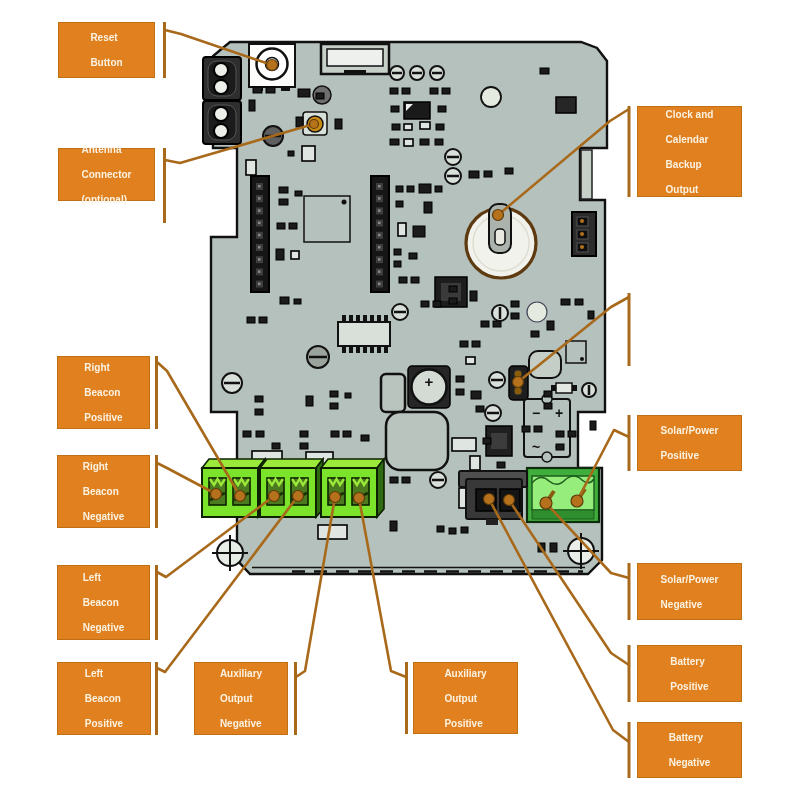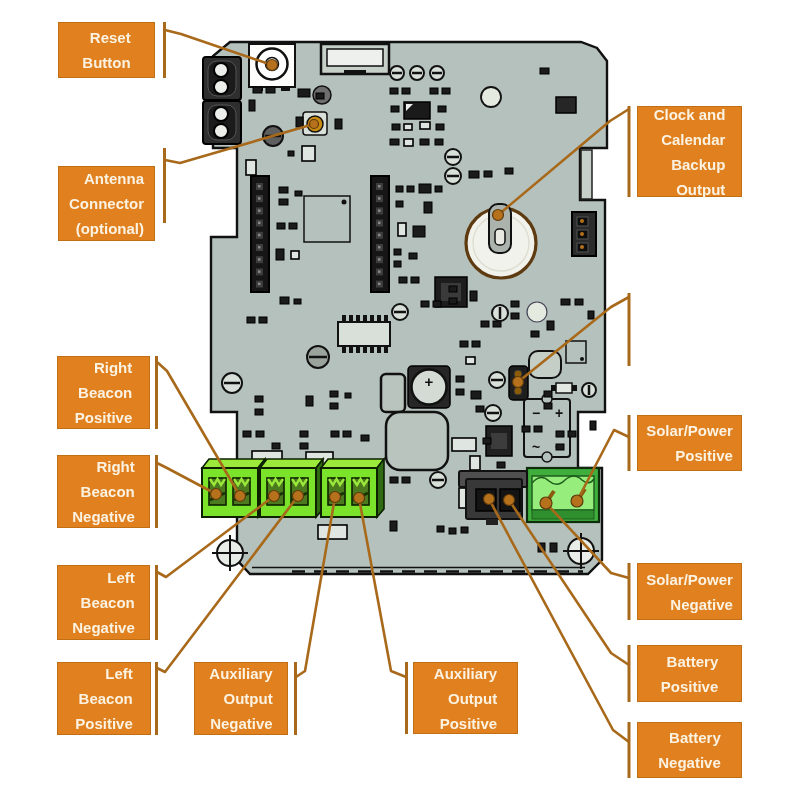--- a/index.html
+++ b/index.html
@@ -1,21 +1,21 @@
 <!DOCTYPE html>
 <html style="--board: #B5C1BC; --board-edge: #111111; --label-bg: #E0801E; --label-border: #C06F15; --label-text: #FBF2E2; --leader: #A8691B; --solar-green: #3FAE3C; --solar-green-light: #97ED7B; --solar-green-mid: #2F8F2F;"><head>
 <meta charset="utf-8">
 <style>
   html,body{margin:0;padding:0;background:#ffffff;}
   .stage{position:relative;width:800px;height:800px;background:#ffffff;overflow:hidden;
          font-family:"Liberation Sans",sans-serif;}
   .stage svg{position:absolute;left:0;top:0;}
   .callout{position:absolute;background:var(--label-bg);border:1px solid var(--label-border);
-           color:var(--label-text);font-weight:bold;font-size:15px;line-height:25px;
-           display:flex;align-items:center;justify-content:center;text-align:right;
+           color:var(--label-text);font-weight:bold;font-size:10px;line-height:25px;
+           display:flex;align-items:center;justify-content:center;text-align:left;
            white-space:pre-line;box-sizing:border-box;}
 </style>
 </head>
 <body>
 
 <div class="stage">
 
 <svg width="800" height="800" viewBox="0 0 800 800">
 
   <path d="M 230,42 L 581,42 L 597,48 L 607,61
@@ -456,21 +456,21 @@
         <circle cx="216" cy="494" r="5.5" fill="#B5711B" stroke="#5D3A0C" stroke-width="1.2"></circle>
         <circle cx="274" cy="496" r="5.5" fill="#B5711B" stroke="#5D3A0C" stroke-width="1.2"></circle>
         <circle cx="298" cy="496" r="5.5" fill="#B5711B" stroke="#5D3A0C" stroke-width="1.2"></circle>
         <circle cx="335" cy="497" r="5.5" fill="#B5711B" stroke="#5D3A0C" stroke-width="1.2"></circle>
         <circle cx="359" cy="498" r="5.5" fill="#B5711B" stroke="#5D3A0C" stroke-width="1.2"></circle>
       </g>
 </svg>
 
 <div class="callout" style="left:58px;top:22px;width:97px;height:56px;">Reset
 Button</div>
-<div class="callout" style="left:58px;top:148px;width:97px;height:75px;margin-top:18px;">Antenna
+<div class="callout" style="left:58px;top:148px;width:97px;height:53px;">Antenna
 Connector
 (optional)</div>
 <div class="callout" style="left:637px;top:106px;width:105px;height:91px;">Clock and
 Calendar
 Backup
 Output</div>
 <div class="callout" style="left:637px;top:415px;width:105px;height:56px;">Solar/Power
 Positive</div>
 <div class="callout" style="left:637px;top:563px;width:105px;height:57px;">Solar/Power
 Negative</div>

